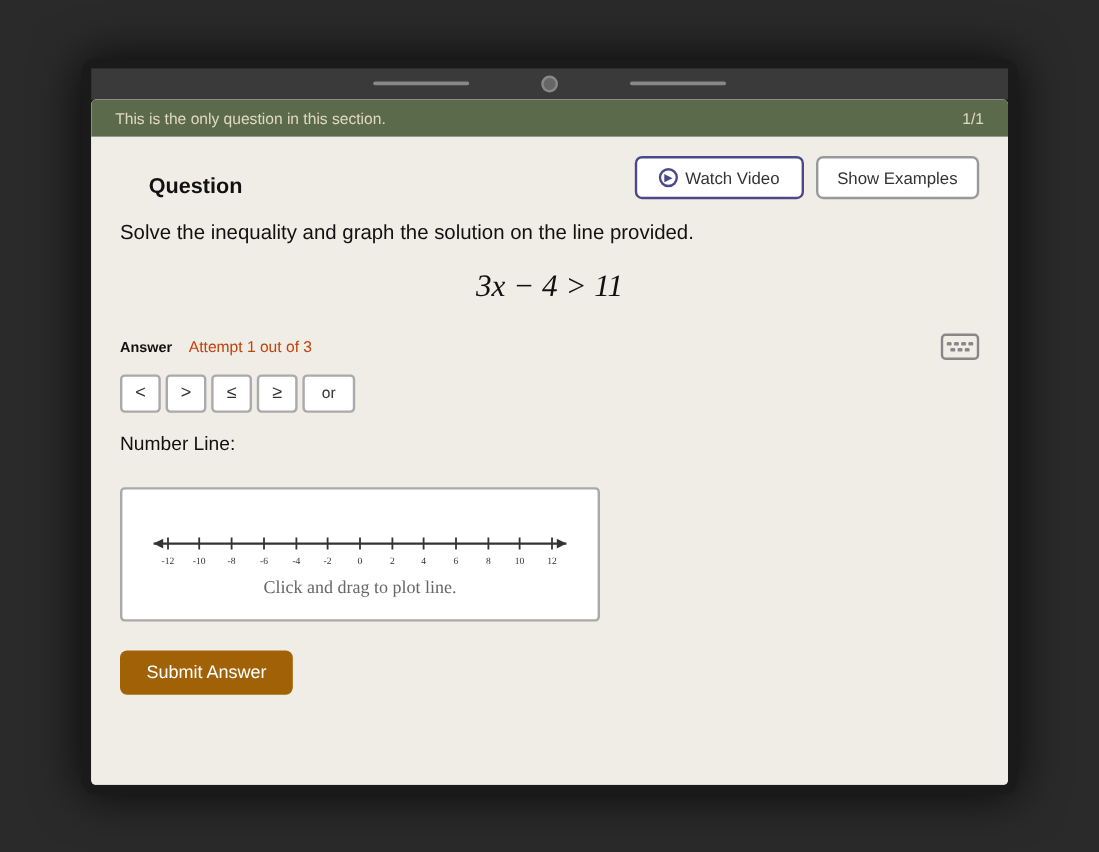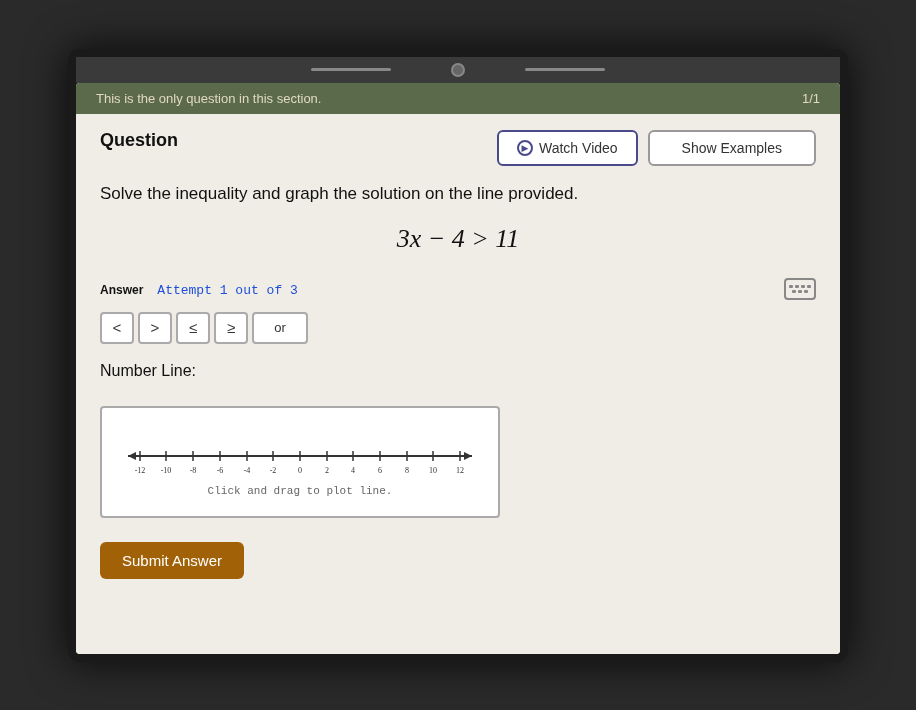--- a/index.html
+++ b/index.html
@@ -64,22 +64,23 @@
 
     .content-area {
       background: #f0ede6;
       padding: 16px 24px 20px 24px;
       min-height: 540px;
     }
 
     .header-row {
       display: flex;
       justify-content: space-between;
-      align-items: flex-start;
+      align-items: flex-end;
       margin-bottom: 18px;
+      margin-left: 24px;
     }
 
     .question-label {
       font-size: 18px;
       font-weight: bold;
       color: #111;
       font-family: Arial, sans-serif;
     }
 
     .header-buttons {
@@ -110,21 +111,21 @@
       align-items: center;
       justify-content: center;
       color: #4a4a8a;
       font-size: 9px;
     }
 
     .btn-examples {
       background: #fff;
       border: 2px solid #999;
       border-radius: 6px;
-      padding: 8px 32px;
+      padding: 8px 16px;
       font-size: 14px;
       color: #333;
       cursor: pointer;
       font-family: Arial, sans-serif;
     }
 
     .problem-text {
       font-size: 17px;
       color: #111;
       margin-bottom: 20px;
@@ -152,22 +153,22 @@
 
     .answer-label {
       font-weight: bold;
       font-size: 12px;
       color: #111;
       font-family: Arial, sans-serif;
     }
 
     .attempt-label {
       font-size: 13px;
-      color: #1d4ed8;
-      font-family: Liberation Mono, monospace;
+      color: #c2410c;
+      font-family: Liberation Sans, sans-serif;
       margin-left: 10px;
       font-weight: normal;
     }
 
     .keyboard-icon {
       width: 32px;
       height: 22px;
       border: 2px solid #888;
       border-radius: 4px;
       display: flex;
@@ -204,21 +205,21 @@
       font-size: 15px;
       cursor: pointer;
       display: flex;
       align-items: center;
       justify-content: center;
       color: #333;
       font-family: Arial, sans-serif;
     }
 
     .sym-btn.or-btn {
-      width: 56px;
+      width: 44px;
       font-size: 13px;
     }
 
     .inequality-row {
       display: flex;
       align-items: center;
       gap: 14px;
       margin-bottom: 24px;
     }
 
@@ -263,23 +264,23 @@
       justify-content: center;
       padding: 10px 14px 6px 14px;
     }
 
     .number-line-svg {
       width: 360px;
       height: 50px;
     }
 
     .number-line-hint {
-      font-size: 11px;
+      font-size: 15px;
       color: #666;
-      font-family: Liberation Mono, monospace;
+      font-family: Liberation Serif, serif;
       margin-top: 4px;
     }
 
     .submit-btn {
       background: #a16207;
       color: #fff;
       border: none;
       border-radius: 6px;
       padding: 10px 22px;
       font-size: 15px;

